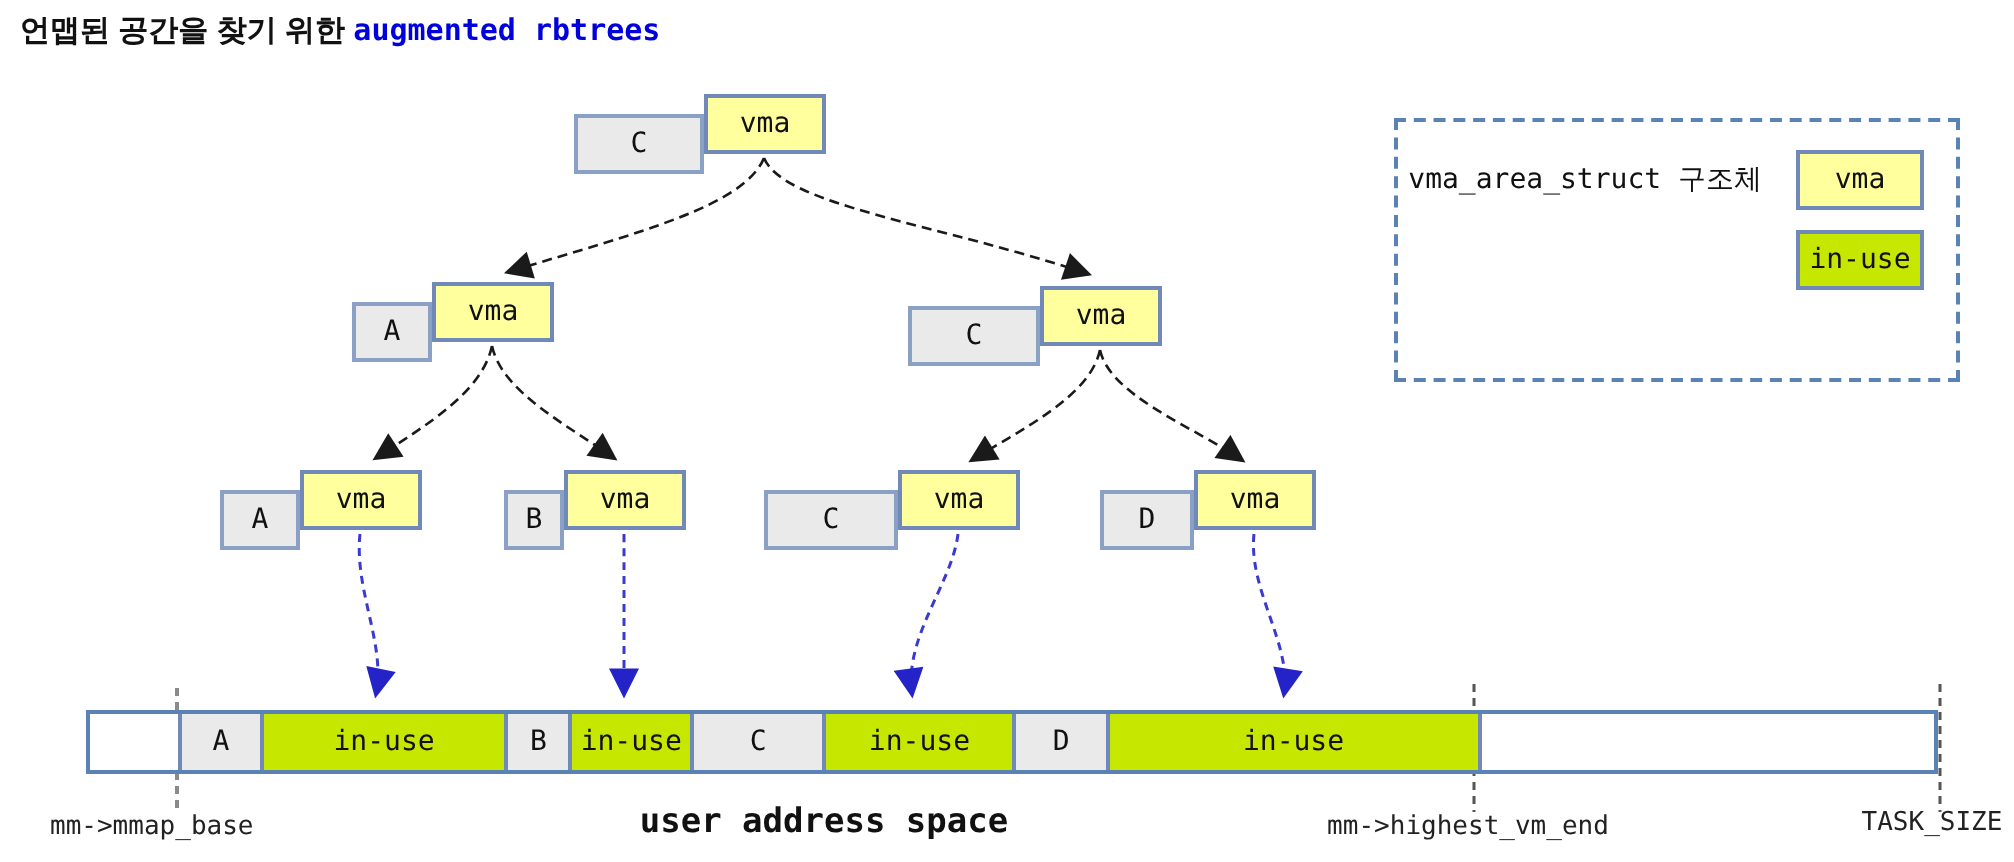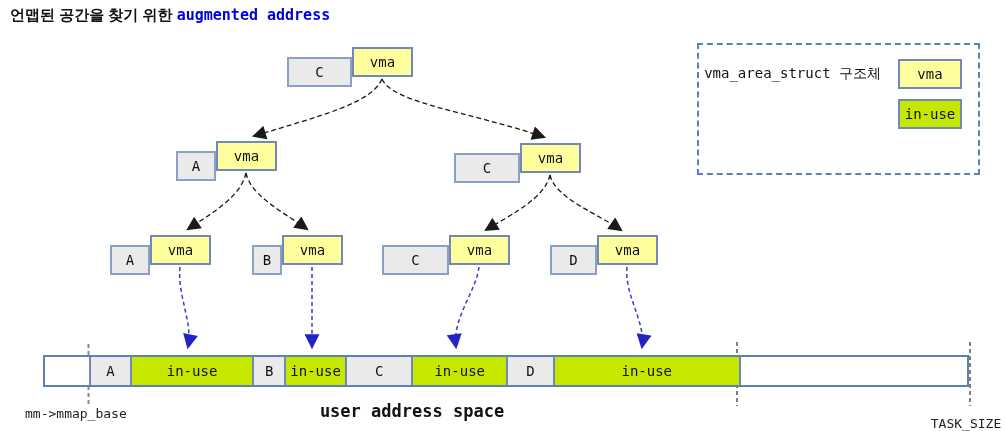--- a/index.html
+++ b/index.html
@@ -51,21 +51,21 @@
   .seg.free{background:#ffffff;}
   .seg.gap{background:var(--gap-fill);}
   .seg.inuse{background:var(--inuse-fill);}
   .axis-label{
     position:absolute;font-size:13px;color:#222;white-space:nowrap;z-index:2;
   }
   .axis-label.big{font-size:17px;font-weight:bold;color:#111;}
   .centered{transform:translateX(-50%);}
   
   .legend{
-    position:absolute;left:697px;top:43px;width:283px;height:132px;
+    position:absolute;left:697px;top:59px;width:283px;height:132px;
     box-sizing:border-box;border:2px dashed var(--legend-border);
     padding:9px 16px 0 0;z-index:2;background:#fff;
   }
   .legend-row{
     height:40px;display:flex;align-items:center;justify-content:flex-end;gap:17px;
   }
   .legend-label{font-size:14px;color:#111;white-space:nowrap;}
   .legend-box{
     width:64px;height:30px;box-sizing:border-box;flex:0 0 64px;
     display:flex;align-items:center;justify-content:center;
@@ -74,21 +74,21 @@
   .legend-box.vma{background:var(--vma-fill);}
   .legend-box.gap{background:var(--gap-fill);}
   .legend-box.inuse{background:var(--inuse-fill);}
 </style>
 </head>
 <body>
 
 <div id="stage">
 
   <div class="title">
-    <span>언맵된 공간을 찾기 위한 </span><span class="hl">augmented address</span>
+    <span>언맵된 공간을 찾기 위한 </span><span class="hl">augmented rbtrees</span>
   </div>
 
   <svg class="connectors" width="1007" height="431" viewBox="0 0 1007 431">
     <defs>
       <marker id="arrowBlack" viewBox="0 0 10 10" refX="8.5" refY="5" markerWidth="15" markerHeight="14" orient="auto" markerUnits="userSpaceOnUse">
         <path d="M0,0 L10,5 L0,10 Z" fill="#1a1a1a"></path>
       </marker>
       <marker id="arrowBlue" viewBox="0 0 10 10" refX="8.5" refY="5" markerWidth="16" markerHeight="15" orient="auto" markerUnits="userSpaceOnUse">
         <path d="M0,0 L10,5 L0,10 Z" fill="#2323c8"></path>
       </marker>
@@ -150,15 +150,16 @@
     <div class="seg inuse" style="flex-grow:60">in-use</div>
     <div class="seg gap" style="flex-grow:66">C</div>
     <div class="seg inuse" style="flex-grow:95">in-use</div>
     <div class="seg gap" style="flex-grow:46">D</div>
     <div class="seg inuse" style="flex-grow:188">in-use</div>
     <div class="seg free" style="flex-grow:232"></div>
   </div>
 
   <div class="axis-label" style="left:25px;top:406px">mm-&gt;mmap_base</div>
   <div class="axis-label big centered" style="left:412px;top:401px">user address space</div>
-  <div class="axis-label centered" style="left:966px;top:416px">TASK_SIZE</div>
+  <div class="axis-label centered" style="left:734px;top:406px">mm-&gt;highest_vm_end</div>
+  <div class="axis-label centered" style="left:966px;top:404px">TASK_SIZE</div>
 
 </div>
 
 </body></html>

